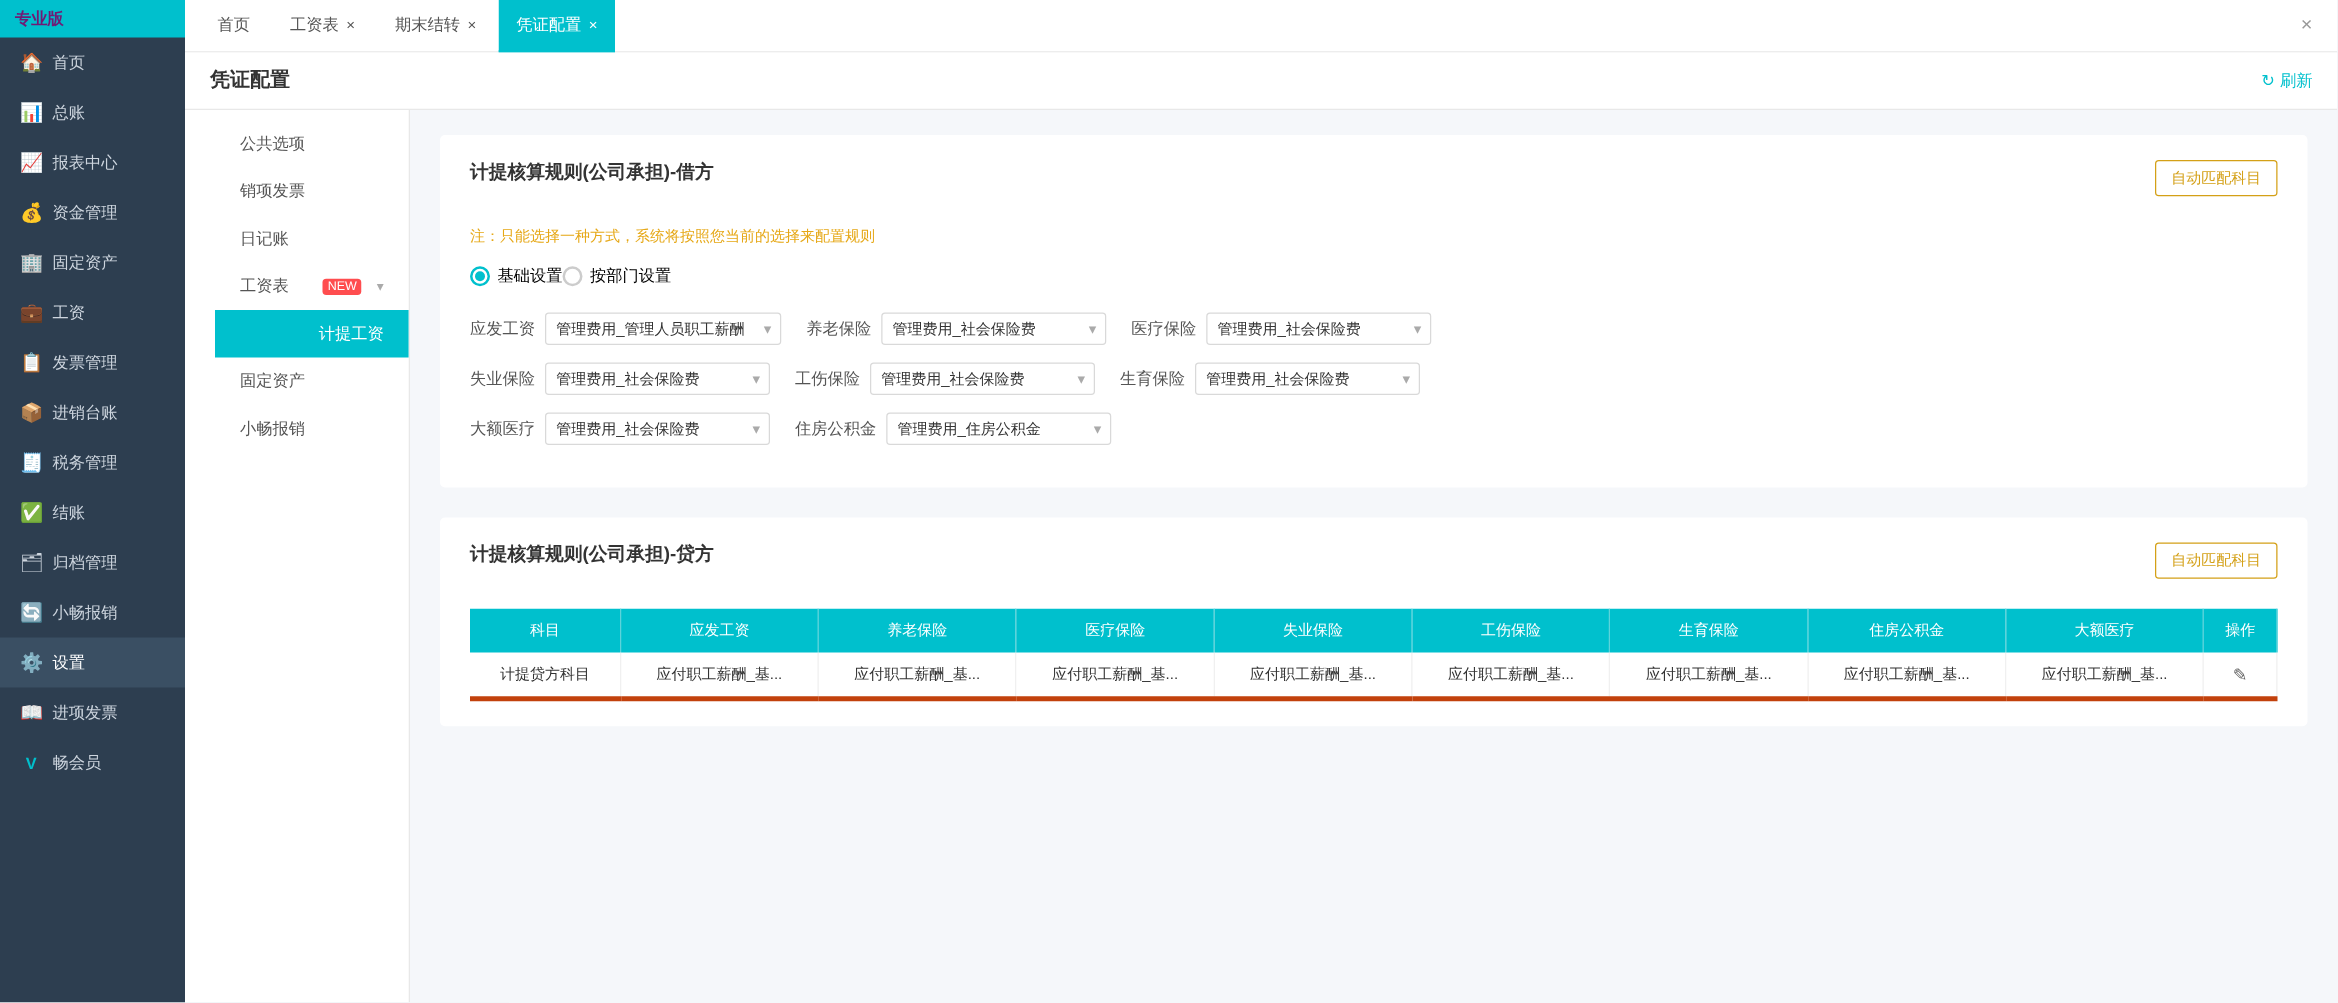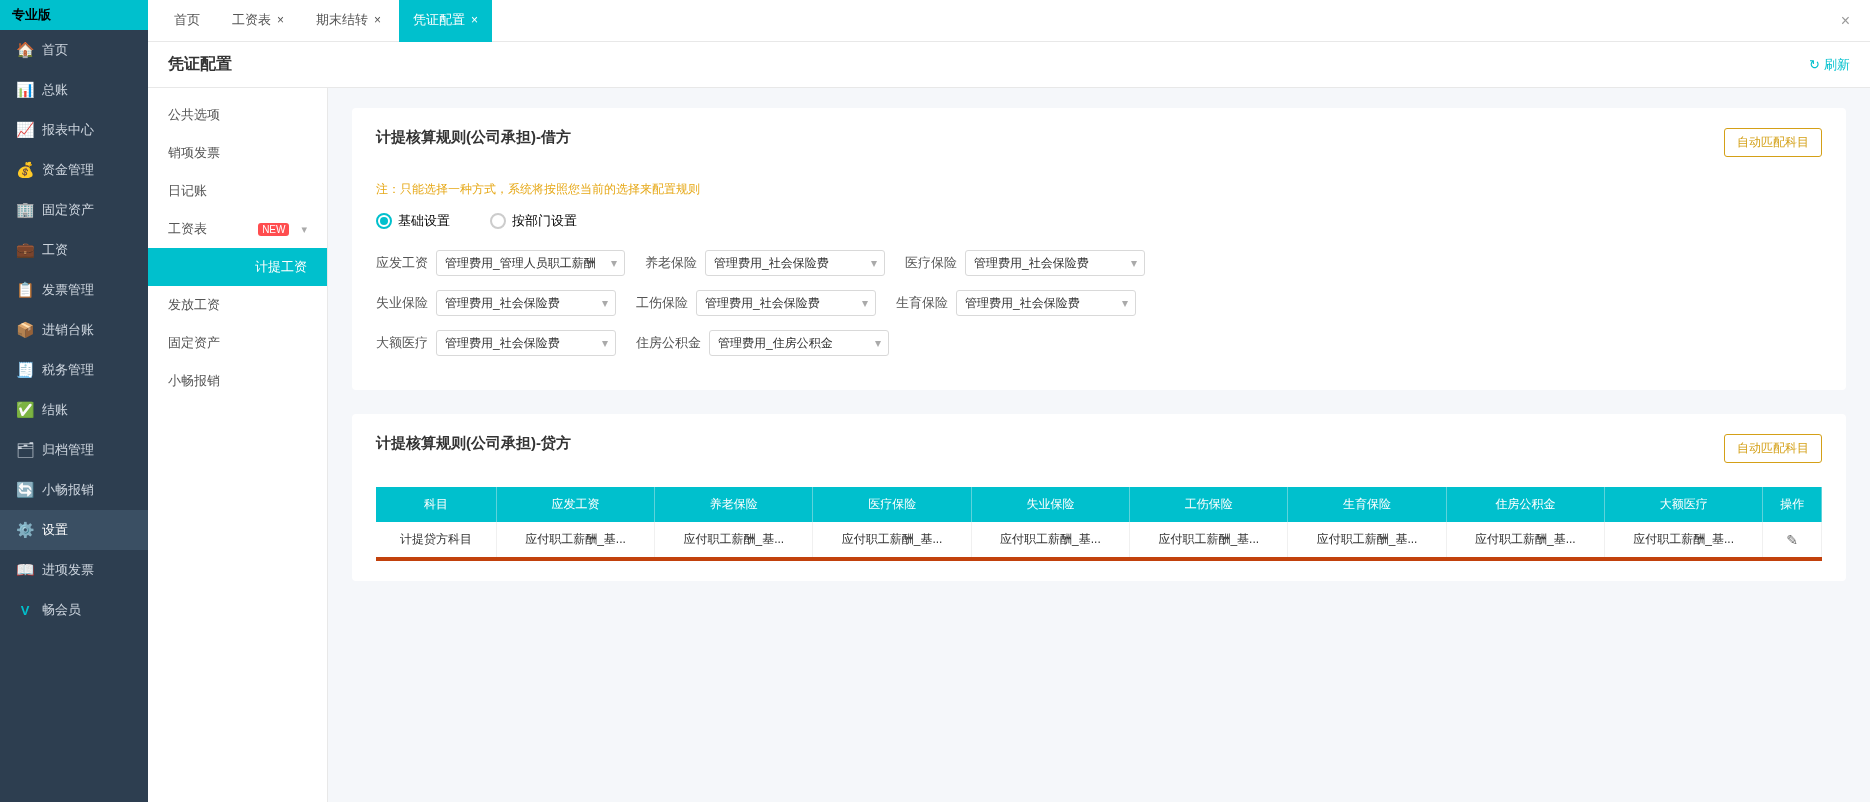--- a/index.html
+++ b/index.html
@@ -11,21 +11,21 @@
       background: #2d3e50;
       color: #cdd5de;
       display: flex;
       flex-direction: column;
       flex-shrink: 0;
       height: 100%;
       overflow-y: auto;
     }
     .sidebar-header {
       background: #00c0cd;
-      color: #000000;
+      color: #701a75;
       font-size: 13px;
       padding: 6px 12px;
       font-weight: bold;
     }
     .sidebar-item {
       display: flex;
       align-items: center;
       padding: 11px 16px;
       cursor: pointer;
       color: #cdd5de;
@@ -103,20 +103,21 @@
       overflow-y: auto;
     }
     .left-nav-item {
       padding: 10px 20px;
       cursor: pointer;
       color: #555;
       font-size: 13px;
       display: flex;
       align-items: center;
       justify-content: space-between;
+      margin-left: 24px;
     }
     .left-nav-item.active { background: #00c0cd; color: white; justify-content: flex-end; }
     .left-nav-item .badge-new {
       background: #ff4d4f;
       color: white;
       font-size: 10px;
       padding: 1px 4px;
       border-radius: 3px;
     }
     .left-nav-item .expand-arrow { font-size: 11px; color: #aaa; }
@@ -132,21 +133,21 @@
     
     .section {
       background: white;
       border-radius: 4px;
       margin-bottom: 24px;
       padding: 20px 24px;
     }
     .note-text { color: #e6a817; font-size: 12px; margin-bottom: 14px; }
 
     
-    .radio-group { display: flex; gap: 40px; margin-bottom: 20px; align-items: center; }
+    .radio-group { display: flex; margin-bottom: 20px; align-items: center; }
     .radio-item { display: flex; align-items: center; gap: 6px; cursor: pointer; font-size: 13px; }
     .radio-circle {
       width: 16px; height: 16px;
       border-radius: 50%;
       border: 2px solid #ccc;
       display: flex; align-items: center; justify-content: center;
     }
     .radio-circle.checked { border-color: #00c0cd; }
     .radio-dot { width: 8px; height: 8px; border-radius: 50%; background: #00c0cd; }
 
@@ -327,23 +328,20 @@
       </div>
       <div class="left-nav-item" style="justify-content:space-between;">
         <span>工资表</span>
         <span style="display:flex;align-items:center;gap:12px;">
           <span class="badge-new">NEW</span>
           <span class="expand-arrow">▾</span>
         </span>
       </div>
       <div class="left-nav-item active">
         <span>计提工资</span>
-      </div>
-      <div class="left-nav-item">
-        <span>发放工资</span>
       </div>
       <div class="left-nav-item">
         <span>固定资产</span>
       </div>
       <div class="left-nav-item">
         <span>小畅报销</span>
       </div>
     </div>
 
     <div class="right-content">

